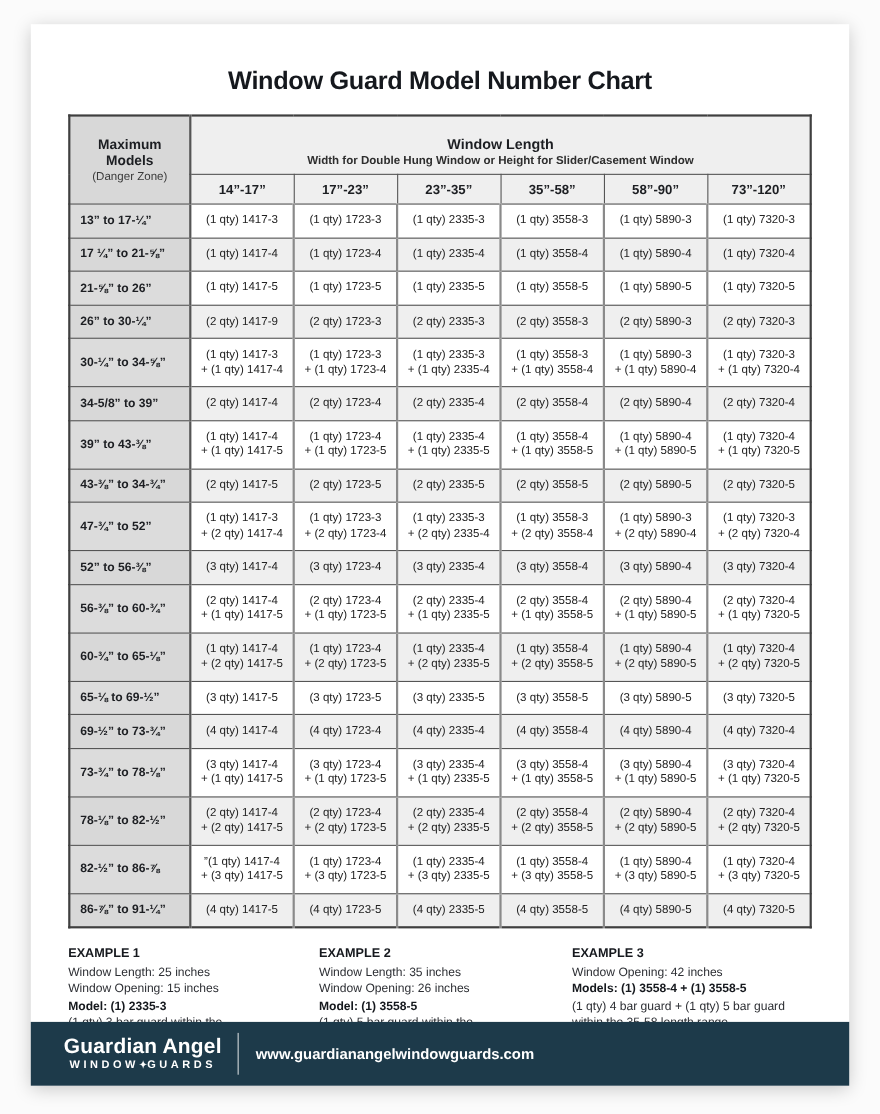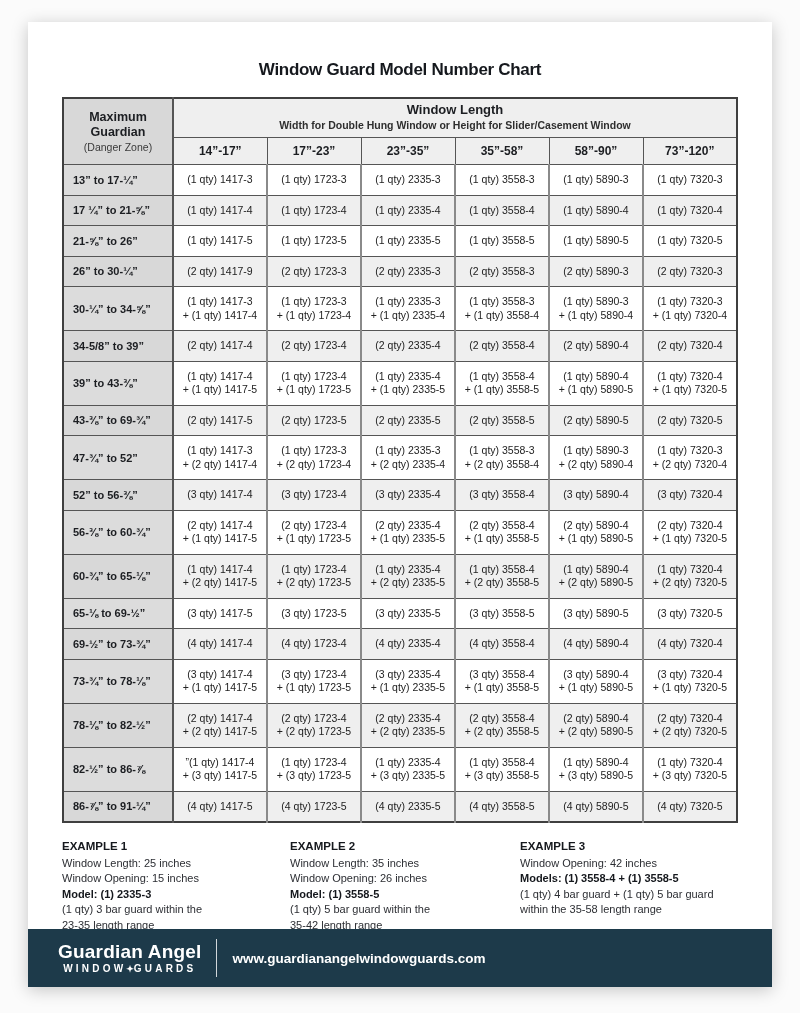--- a/index.html
+++ b/index.html
@@ -16,21 +16,21 @@
     width: 744px;
     height: 965px;
     margin-left: 28px;
     margin-top: 22px;
     background: #ffffff;
     box-shadow: 0 3px 16px rgba(0,0,0,0.22);
   }
   .page-title {
     padding-top: 38px;
     text-align: center;
-    font-size: 17px;
+    font-size: 23px;
     font-weight: bold;
     letter-spacing: -0.3px;
     color: #15181d;
   }
   
   .table-wrap { margin: 17px 34px 0 34px; }
   table.model-table {
     width: 676px;
     border-collapse: collapse;
     border: 2px solid #3f3f3f;
@@ -43,21 +43,21 @@
   .model-table td { border-left: 2px solid #8a8a8a; }
   .corner-cell {
     width: 110px;
     background: #d8d8d8;
     text-align: center;
     padding: 6px 4px;
     border-right: 2px solid #555 !important;
   }
   .corner-line { font-size: 12.5px; font-weight: bold; line-height: 15px; color: #1c1e22; }
   .corner-sub { font-size: 10.5px; font-weight: normal; color: #3a3a3a; margin-top: 1px; }
-  .group-cell { background: #efefef; text-align: center; padding: 3px 4px 6px 4px; }
+  .group-cell { background: #efefef; text-align: center; padding: 17px 4px 6px 4px; }
   .group-title { font-size: 13px; font-weight: bold; color: #1c1e22; }
   .group-sub { font-size: 10.5px; color: #2e2e2e; margin-top: 2px; }
   .col-h {
     background: #efefef;
     font-size: 12px;
     font-weight: bold;
     text-align: center;
     padding: 6px 2px;
     color: #1c1e22;
   }
@@ -128,21 +128,21 @@
 <div class="sheet">
 
   <div class="page-title">Window Guard Model Number Chart</div>
 
   <div class="table-wrap">
     <table class="model-table">
       <thead>
         <tr>
           <th class="corner-cell" rowspan="2">
             <div class="corner-line">Maximum</div>
-            <div class="corner-line">Guardian</div>
+            <div class="corner-line">Models</div>
             <div class="corner-sub">(Danger Zone)</div>
           </th>
           <th class="group-cell" colspan="6">
             <div class="group-title">Window Length</div>
             <div class="group-sub">Width for Double Hung Window or Height for Slider/Casement Window</div>
           </th>
         </tr>
         <tr id="column-header-row">
             <th class="col-h">14”-17”</th>
             <th class="col-h">17”-23”</th>
@@ -222,21 +222,21 @@
             <td class="model-cell">(1 qty) 2335-4
 + (1 qty) 2335-5</td>
             <td class="model-cell">(1 qty) 3558-4
 + (1 qty) 3558-5</td>
             <td class="model-cell">(1 qty) 5890-4
 + (1 qty) 5890-5</td>
             <td class="model-cell">(1 qty) 7320-4
 + (1 qty) 7320-5</td>
           </tr>
           <tr>
-            <th class="row-label">43-⅜” to 69-¾”</th>
+            <th class="row-label">43-⅜” to 34-¾”</th>
             <td class="model-cell">(2 qty) 1417-5</td>
             <td class="model-cell">(2 qty) 1723-5</td>
             <td class="model-cell">(2 qty) 2335-5</td>
             <td class="model-cell">(2 qty) 3558-5</td>
             <td class="model-cell">(2 qty) 5890-5</td>
             <td class="model-cell">(2 qty) 7320-5</td>
           </tr>
           <tr>
             <th class="row-label">47-¾” to 52”</th>
             <td class="model-cell">(1 qty) 1417-3

